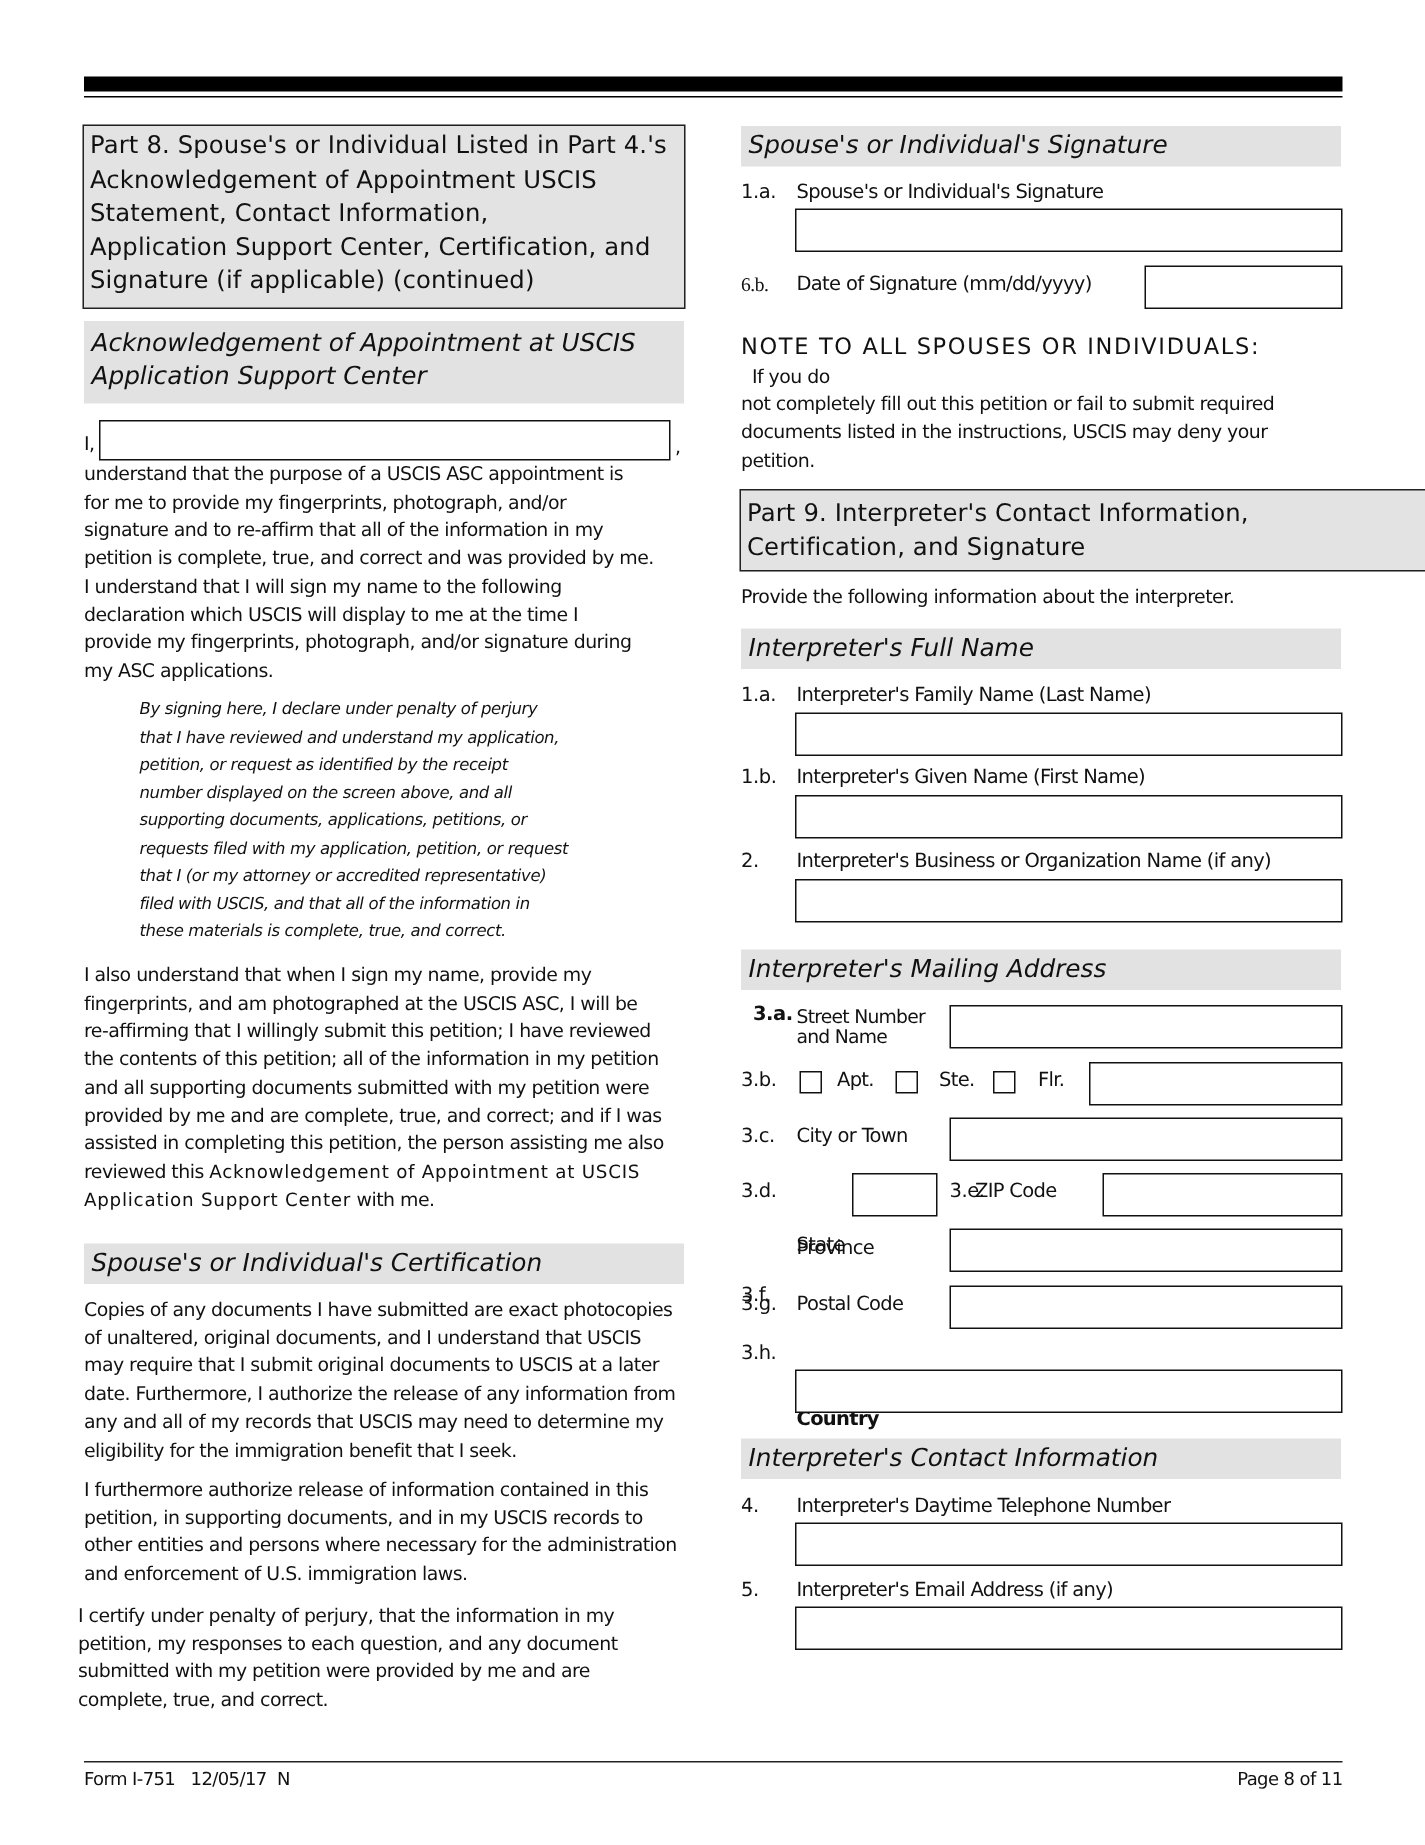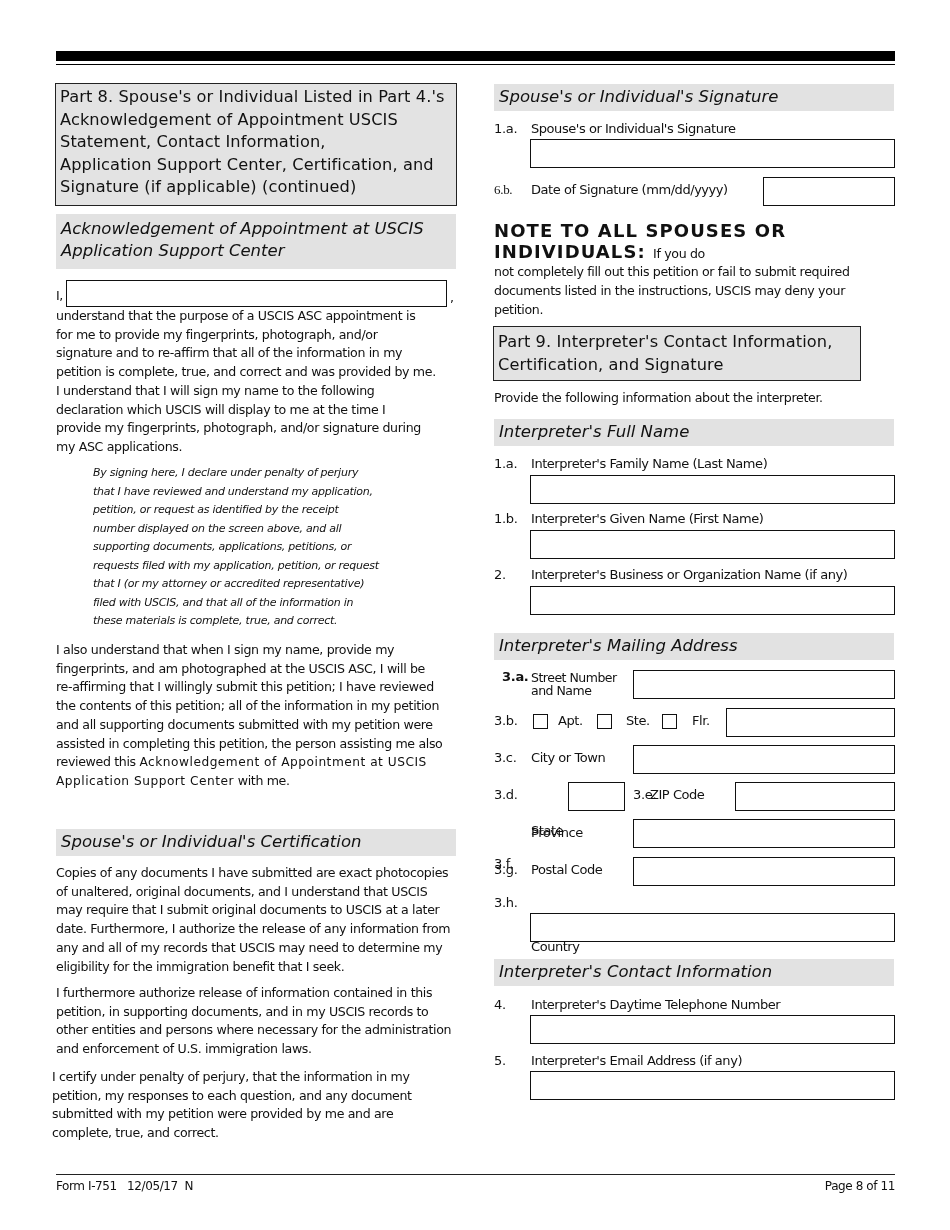--- a/index.html
+++ b/index.html
@@ -12,21 +12,21 @@
   .sec-head { background: #e2e2e2; font-style: italic; font-size: 16.5px; line-height: 21.5px; padding: 2px 5px; color: #111; }
   .body-text { font-size: 12.6px; line-height: 18.7px; letter-spacing: -0.35px; color: #111; }
   .italic-block { font-style: italic; font-size: 11px; line-height: 18.5px; letter-spacing: -0.25px; }
   .inbox { border: 1px solid #111; background: #fff; }
   .num { font-size: 13px; letter-spacing: -0.3px; }
   .lbl { font-size: 13px; letter-spacing: -0.45px; }
   .lbl-small { font-size: 12.5px; line-height: 13px; letter-spacing: -0.5px; }
   .cbox { width: 15px; height: 15px; border: 1px solid #111; background: #fff; }
   .footer-line { left: 56px; top: 1174px; width: 839px; height: 1px; background: #222; }
   .footer-text { font-size: 12px; letter-spacing: -0.4px; }
-  .note-cap { letter-spacing: 1.1px; font-size: 18px; font-weight: bold; }
+  .note-cap { letter-spacing: 1.1px; font-size: 15px; }
 </style>
 </head>
 <body>
 
 <div class="abs rule-thick"></div>
 <div class="abs rule-thin"></div>
 
 <div class="abs part-box" style="left:55px; top:83px; width:402px; height:123px;">
   <div>Part 8.  Spouse's or Individual Listed in Part 4.'s</div>
   <div>Acknowledgement of Appointment USCIS</div>
@@ -66,20 +66,21 @@
   <div>filed with USCIS, and that all of the information in</div>
   <div>these materials is complete, true, and correct.</div>
 </div>
 
 <div class="abs body-text" style="left:56px; top:641px; width:410px;">
   <div>I also understand that when I sign my name, provide my</div>
   <div>fingerprints, and am photographed at the USCIS ASC, I will be</div>
   <div>re-affirming that I willingly submit this petition; I have reviewed</div>
   <div>the contents of this petition; all of the information in my petition</div>
   <div>and all supporting documents submitted with my petition were</div>
+  <div>provided by me and are complete, true, and correct; and if I was</div>
   <div>assisted in completing this petition, the person assisting me also</div>
   <div><span>reviewed this </span><span style="font-size:12.2px; letter-spacing:0.5px;">Acknowledgement of Appointment at USCIS</span></div>
   <div><span style="font-size:12.2px; letter-spacing:0.5px;">Application Support Center</span><span> with me.</span></div>
 </div>
 
 <div class="abs sec-head" style="left:56px; top:829px; width:400px; height:27px;">Spouse's or Individual's Certification</div>
 
 <div class="abs body-text" style="left:56px; top:864px; width:410px;">
   <div>Copies of any documents I have submitted are exact photocopies</div>
   <div>of unaltered, original documents, and I understand that USCIS</div>
@@ -113,21 +114,21 @@
 <span class="abs lbl" style="left:531px; top:182px;">Date of Signature (mm/dd/yyyy)</span>
 <div class="abs inbox" style="left:763px; top:177px; width:132px; height:29px;"><span></span></div>
 
 <div class="abs body-text" style="left:494px; top:222px; width:405px;">
   <div><span class="note-cap">NOTE TO ALL SPOUSES OR INDIVIDUALS:</span><span style="white-space:pre;">  If you do</span></div>
   <div>not completely fill out this petition or fail to submit required</div>
   <div>documents listed in the instructions, USCIS may deny your</div>
   <div>petition.</div>
 </div>
 
-<div class="abs part-box" style="left:493px; top:326px; width:368px; height:55px; padding-top:4px;">
+<div class="abs part-box" style="left:493px; top:326px; width:458px; height:55px; padding-top:4px;">
   <div>Part 9.  Interpreter's Contact Information,</div>
   <div>Certification, and Signature</div>
 </div>
 
 <div class="abs body-text" style="left:494px; top:389px;">Provide the following information about the interpreter.</div>
 
 <div class="abs sec-head" style="left:494px; top:419px; width:400px; height:27px;">Interpreter's Full Name</div>
 
 <span class="abs num" style="left:494px; top:456px;">1.a.</span>
 <span class="abs lbl" style="left:531px; top:456px;">Interpreter's Family Name (Last Name)</span>
@@ -172,21 +173,21 @@
 
 <span class="abs num" style="left:494px; top:856px;">3.f.</span>
 <span class="abs lbl" style="left:531px; top:825px;">Province</span>
 <div class="abs inbox" style="left:633px; top:819px; width:262px; height:29px;"><span></span></div>
 
 <span class="abs num" style="left:494px; top:862px;">3.g.</span>
 <span class="abs lbl" style="left:531px; top:862px;">Postal Code</span>
 <div class="abs inbox" style="left:633px; top:857px; width:262px; height:29px;"><span></span></div>
 
 <span class="abs num" style="left:494px; top:895px;">3.h.</span>
-<span class="abs lbl" style="left:531px; top:939px;">Country</span>
+<span class="abs lbl" style="left:531px; top:939px;font-weight:bold;">Country</span>
 <div class="abs inbox" style="left:530px; top:913px; width:365px; height:29px;"><span></span></div>
 
 <div class="abs sec-head" style="left:494px; top:959px; width:400px; height:27px;">Interpreter's Contact Information</div>
 
 <span class="abs num" style="left:494px; top:997px;">4.</span>
 <span class="abs lbl" style="left:531px; top:997px;">Interpreter's Daytime Telephone Number</span>
 <div class="abs inbox" style="left:530px; top:1015px; width:365px; height:29px;"><span></span></div>
 
 <span class="abs num" style="left:494px; top:1053px;">5.</span>
 <span class="abs lbl" style="left:531px; top:1053px;">Interpreter's Email Address (if any)</span>

